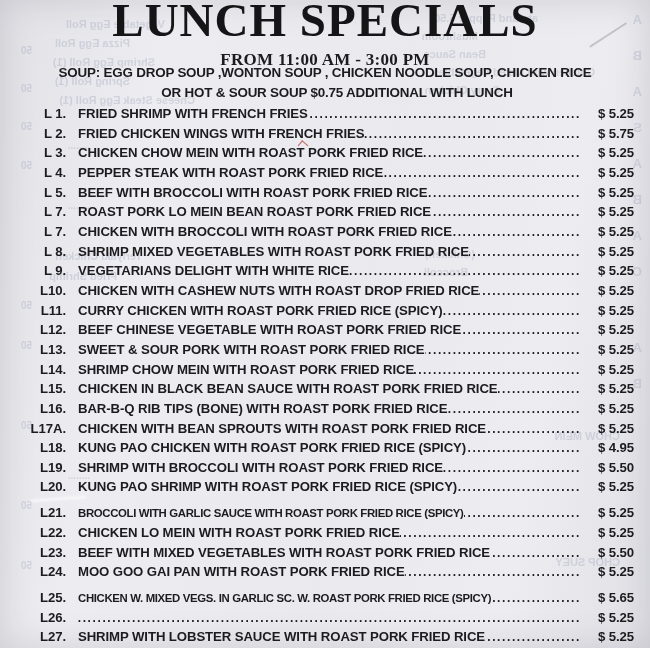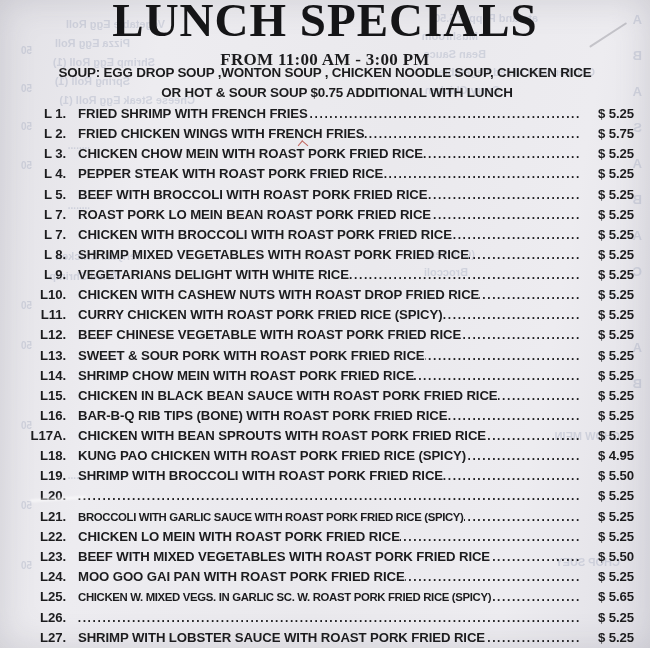--- a/index.html
+++ b/index.html
@@ -44,21 +44,21 @@
     position: absolute; top: 107px; left: 14px; right: 16px; bottom: 4px;
     display: flex; flex-direction: column; justify-content: space-between;
   }
   .row {
     display: flex; align-items: baseline;
     font-size: 13.2px; font-weight: bold; letter-spacing: -0.1px;
     white-space: nowrap; line-height: 1;
   }
   .row .num   { flex: none; width: 52px; text-align: right; padding-right: 12px; }
   .row .name  { flex: none; }
-  .row .name.condensed-name { font-size: 11.4px; letter-spacing: -0.35px; }
+  .row .name.condensed-name { font-size: 11.4px; letter-spacing: -0.35px; margin-top: 8px; }
   .row .leader{
     flex: 1 1 auto; overflow: hidden; direction: rtl;
     font-size: 12px; letter-spacing: 1.6px; padding: 0 3px;
     min-width: 0;
   }
   .row .price { flex: none; min-width: 50px; text-align: right; }
 
   
   .crease {
     position: absolute; left: 586px; top: 34px; width: 44px; height: 1.5px;
@@ -254,20 +254,21 @@
 
   <div class="row">
     <span class="num">L19.</span>
     <span class="name">SHRIMP WITH BROCCOLI WITH ROAST PORK FRIED RICE</span>
     <span class="leader">..............................................................................................................</span>
     <span class="price">$ 5.50</span>
   </div>
 
   <div class="row">
     <span class="num">L20.</span>
+    <span class="name">KUNG PAO SHRIMP WITH ROAST PORK FRIED RICE (SPICY)</span>
     <span class="leader">..............................................................................................................</span>
     <span class="price">$ 5.25</span>
   </div>
 
   <div class="row">
     <span class="num">L21.</span>
     <span class="name condensed-name">BROCCOLI WITH GARLIC SAUCE WITH ROAST PORK FRIED RICE (SPICY)</span>
     <span class="leader">..............................................................................................................</span>
     <span class="price">$ 5.25</span>
   </div>

